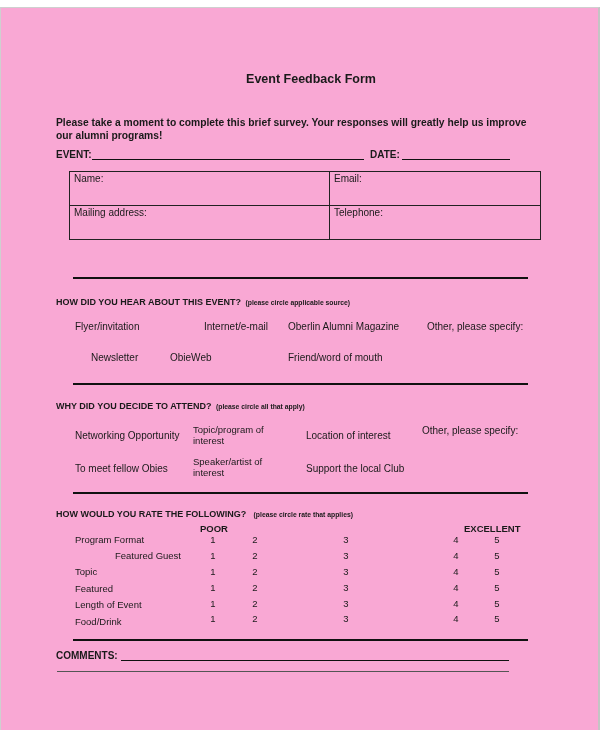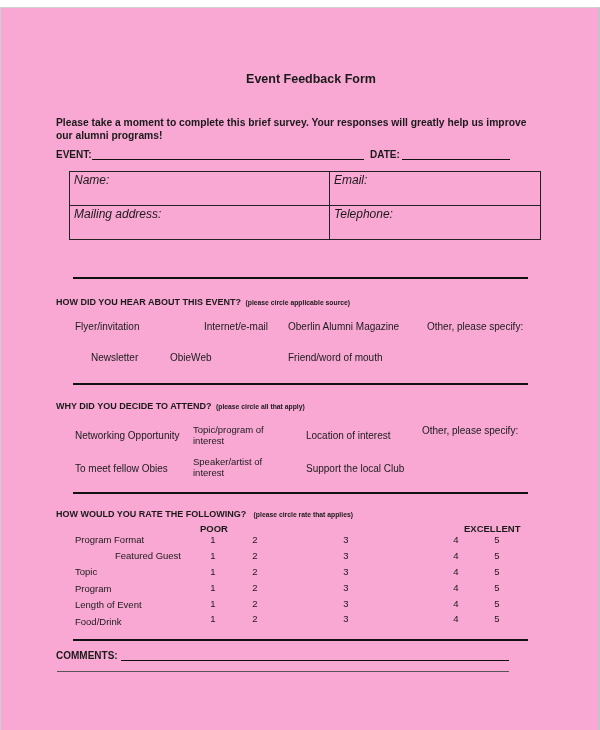--- a/index.html
+++ b/index.html
@@ -8,21 +8,21 @@
   .page { position: absolute; left: 0; top: 7px; width: 597px; height: 727px;
           border: 1px solid #cfcfcf; border-right: 2px solid #c4c4c4; border-bottom: 2px solid #c4c4c4;
           background: #f9a8d4; }
   .abs { position: absolute; white-space: nowrap; }
   .title { left: 0; width: 620px; text-align: center; top: 64px; font-size: 12.5px; font-weight: bold; }
   .intro { left: 55px; top: 108px; font-size: 10.3px; font-weight: bold; line-height: 13px; white-space: normal; width: 480px; }
   .lbl-bold { font-size: 10px; font-weight: bold; }
   .uline { position: absolute; height: 0; border-bottom: 1.3px solid #111; }
   .rule { position: absolute; height: 0; border-bottom: 2.5px solid #111; }
   table.contact { position: absolute; left: 68px; top: 163px; width: 472px; border-collapse: collapse; }
-  table.contact td { border: 1.4px solid #222; height: 31px; vertical-align: top; padding: 1px 4px; font-size: 12px; font-style: italic; }
+  table.contact td { border: 1.4px solid #222; height: 31px; vertical-align: top; padding: 1px 4px; font-size: 10px; }
   table.contact td.left { width: 251px; }
   .sec-head { font-size: 9px; font-weight: bold; }
   .sec-note { font-size: 6.8px; font-weight: bold; }
   .opt { font-size: 10px; }
   .opt2 { font-size: 9.5px; line-height: 11px; white-space: normal; }
   .rate-lbl { font-size: 9.5px; }
   .rate-num { font-size: 9.5px; width: 10px; text-align: center; }
   .rate-head { font-size: 9.5px; font-weight: bold; }
 </style>
 </head>
@@ -107,21 +107,21 @@
   </div>
   <div>
     <div class="abs rate-lbl" style="left:74px; top:558px;">Topic</div>
     <div class="abs rate-num" style="left:207px; top:558px;">1</div>
     <div class="abs rate-num" style="left:249px; top:558px;">2</div>
     <div class="abs rate-num" style="left:340px; top:558px;">3</div>
     <div class="abs rate-num" style="left:450px; top:558px;">4</div>
     <div class="abs rate-num" style="left:491px; top:558px;">5</div>
   </div>
   <div>
-    <div class="abs rate-lbl" style="left:74px; top:575px;">Program</div>
+    <div class="abs rate-lbl" style="left:74px; top:575px;">Featured</div>
     <div class="abs rate-num" style="left:207px; top:574px;">1</div>
     <div class="abs rate-num" style="left:249px; top:574px;">2</div>
     <div class="abs rate-num" style="left:340px; top:574px;">3</div>
     <div class="abs rate-num" style="left:450px; top:574px;">4</div>
     <div class="abs rate-num" style="left:491px; top:574px;">5</div>
   </div>
   <div>
     <div class="abs rate-lbl" style="left:74px; top:591px;">Length of Event</div>
     <div class="abs rate-num" style="left:207px; top:590px;">1</div>
     <div class="abs rate-num" style="left:249px; top:590px;">2</div>

